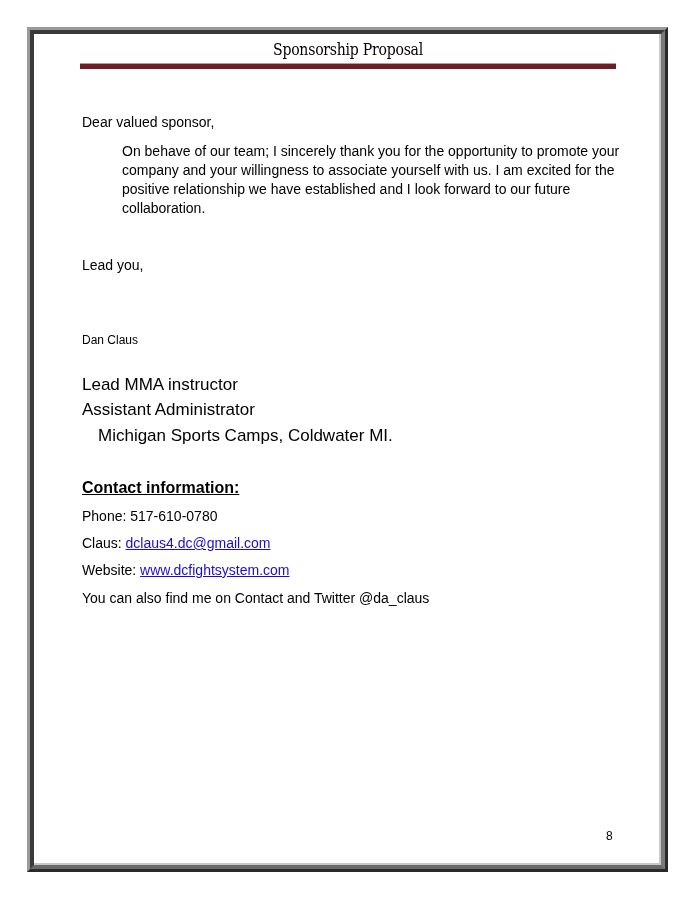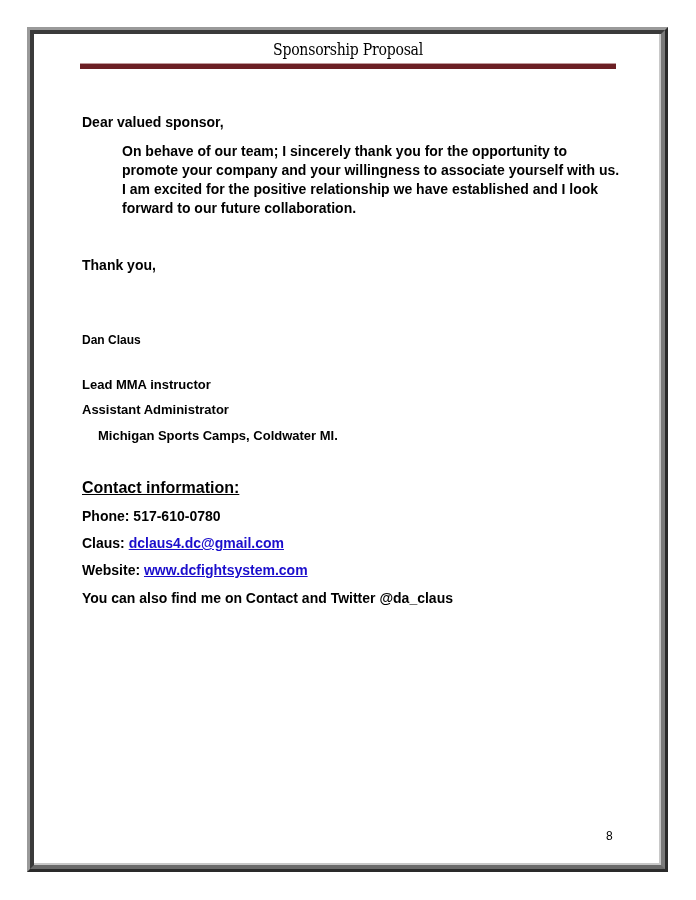--- a/index.html
+++ b/index.html
@@ -31,26 +31,26 @@
       position: absolute; left: 0; width: 696px; top: 40px; text-align: center;
       font-family: "DejaVu Serif", serif; font-size: 16px; letter-spacing: -0.3px;
       transform: scaleX(0.88); transform-origin: center;
     }
     .header-rule {
       position: absolute; left: 80px; width: 536px; top: 63px; height: 6px;
       background: #6b1f24;
       border-top: 1px solid #c09a9c;
       box-sizing: border-box;
     }
-    .text { position: absolute; font-size: 14px; line-height: 19px; font-weight: bold; }
+    .text { position: absolute; font-size: 14px; line-height: 19px; }
     .greeting { left: 82px; top: 113px; }
     .body-para { left: 122px; top: 142px; width: 500px; }
     .closing { left: 82px; top: 256px; }
     .sig-name { left: 82px; top: 331px; font-size: 12px; }
-    .sig-line { font-size: 13px; }
+    .sig-line { font-size: 17px; }
     .title1 { left: 82px; top: 375px; }
     .title2 { left: 82px; top: 400px; text-align: right; }
     .org { left: 98px; top: 426px; }
     .contact-heading { left: 82px; top: 478px; font-size: 16px; font-weight: bold; text-decoration: underline; }
     .phone { left: 82px; top: 507px; }
     .email { left: 82px; top: 534px; }
     .website { left: 82px; top: 561px; }
     .social { left: 82px; top: 589px; }
     a.link { color: #1a0dcc; text-decoration: underline; }
     .page-number { position: absolute; left: 606px; top: 829px; font-size: 12px; }
@@ -62,21 +62,21 @@
   <div class="frame-inner">
     <div class="frame-inner2"></div>
   </div>
 </div>
 
 <div class="header-title">Sponsorship Proposal</div>
 <div class="header-rule"></div>
 
 <div class="text greeting">Dear valued sponsor,</div>
 <div class="text body-para">On behave of our team; I sincerely thank you for the opportunity to promote your company and your willingness to associate yourself with us. I am excited for the positive relationship we have established and I look forward to our future collaboration.</div>
-<div class="text closing">Thank you,</div>
+<div class="text closing">Lead you,</div>
 
 <div class="text sig-name">Dan Claus</div>
 <div class="text sig-line title1">Lead MMA instructor</div>
 <div class="text sig-line title2">Assistant Administrator</div>
 <div class="text sig-line org">Michigan Sports Camps, Coldwater MI.</div>
 
 <div class="text contact-heading">Contact information:</div>
 <div class="text phone">
   <span>Phone: </span><span>517-610-0780</span>
 </div>

